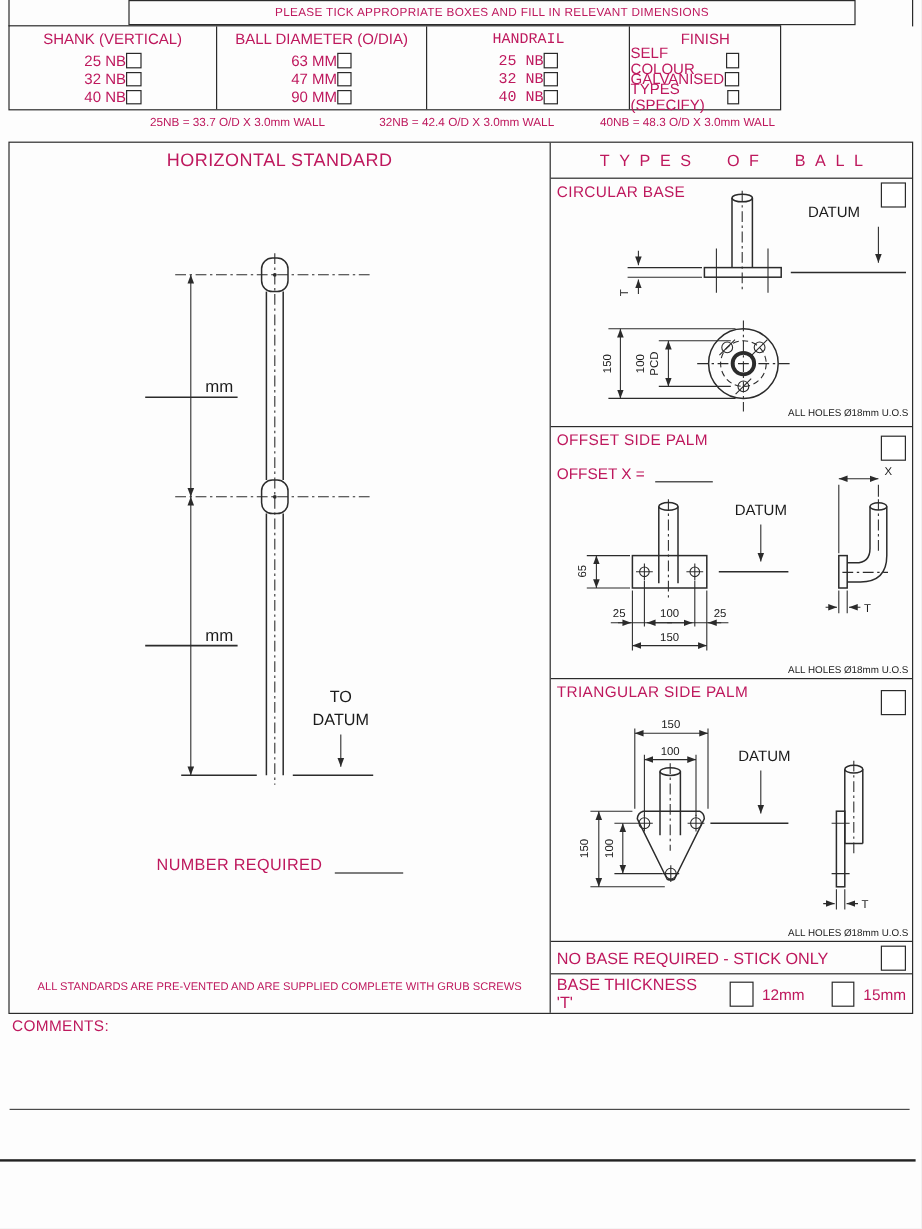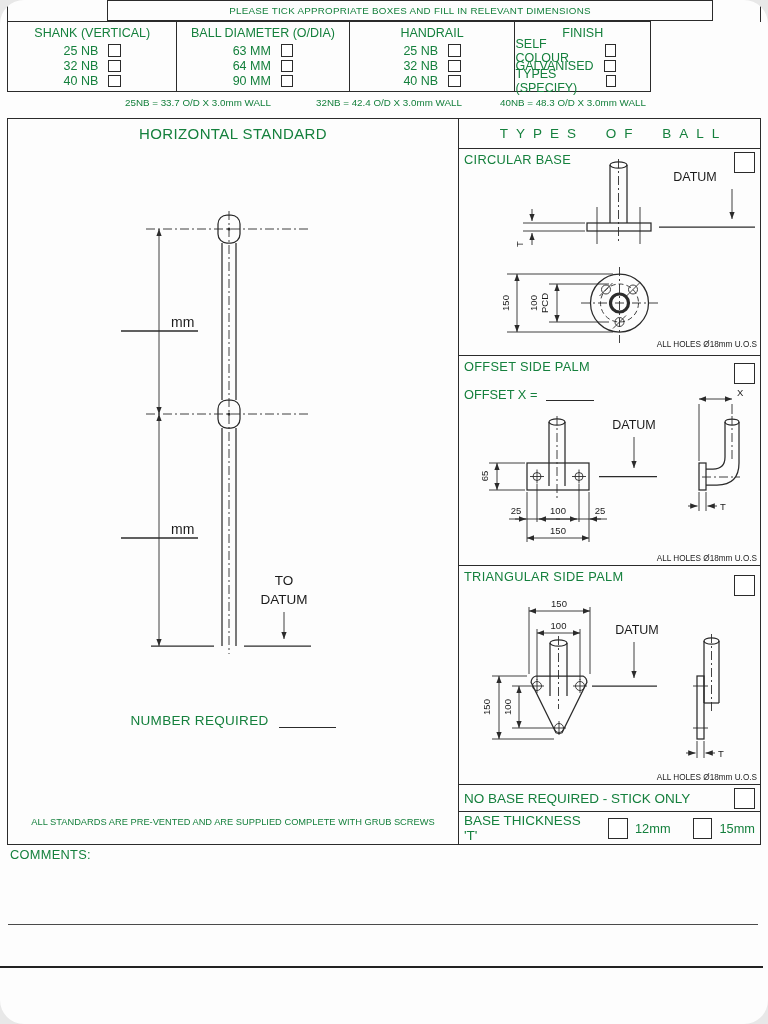--- a/index.html
+++ b/index.html
@@ -1,30 +1,30 @@
 <!DOCTYPE html>
 <html><head>
 <meta charset="utf-8">
 <style>
   html,body{margin:0;padding:0;background:#e8e8e8;}
   .page{position:relative;width:768px;height:1024px;background:#fdfdfd;
-        font-family:"Liberation Sans",sans-serif;color:#15803d;overflow:hidden;margin:0 auto;border-radius:24px;}
+        font-family:"Liberation Sans",sans-serif;color:#be185d;overflow:hidden;margin:0 auto;}
   
   .hdr-strip{position:absolute;left:107px;top:0;width:606px;height:21px;
              border:1.2px solid #2b2b2b;display:flex;align-items:center;justify-content:center;
              font-size:9.8px;letter-spacing:.25px;background:#fdfdfd;box-sizing:border-box;}
   .ext-line{position:absolute;top:0;width:1.2px;height:22px;background:#2b2b2b;}
   
   .spec-table{position:absolute;left:7px;top:21px;width:644px;height:71px;
               border:1.3px solid #2b2b2b;display:flex;box-sizing:border-box;}
   .spec-col{box-sizing:border-box;padding-top:4px;}
   .spec-col+.spec-col{border-left:1.2px solid #2b2b2b;}
-  .c1{width:190px;} .c2{width:194px;} .c3{width:187px;} .c4{flex:1;}
+  .c1{width:190px;} .c2{width:194px;} .c3{width:187px;font-family:Liberation Mono, monospace;} .c4{flex:1;}
   .col-title{text-align:center;font-size:12.5px;height:17px;}
-  .opt{display:flex;align-items:center;justify-content:center;gap:10px;height:15.3px;font-size:12.5px;}
+  .opt{display:flex;align-items:center;justify-content:center;height:15.3px;font-size:12.5px;}
   .c4 .opt{justify-content:flex-end;padding-right:34px;}
   .cb{display:inline-block;width:12.5px;height:12.5px;border:1.4px solid #2b2b2b;background:#fff;box-sizing:border-box;}
   .cb-lg{width:21px;height:21px;}
   
   .note{position:absolute;top:97px;font-size:9.8px;white-space:nowrap;}
   
   .main-box{position:absolute;left:7px;top:118px;width:754px;height:727px;
             border:1.3px solid #2b2b2b;box-sizing:border-box;}
   .left-panel{position:absolute;left:0;top:0;width:450px;height:100%;}
   .lp-title{position:absolute;left:0;top:6px;width:100%;text-align:center;
@@ -34,21 +34,21 @@
   .blank-ln{display:inline-block;width:57px;border-bottom:1.3px solid #2b2b2b;margin-left:10px;height:14px;}
   .lp-footer{position:absolute;left:0;top:698px;width:100%;text-align:center;font-size:9.3px;}
   .right-panel{position:absolute;left:450px;top:0;right:0;bottom:0;
                border-left:1.3px solid #2b2b2b;display:flex;flex-direction:column;}
   .rp-header{height:29px;display:flex;align-items:center;justify-content:center;
              font-size:13.5px;letter-spacing:8px;word-spacing:10px;box-sizing:border-box;padding-left:8px;}
   .sec{position:relative;border-top:1.3px solid #2b2b2b;box-sizing:border-box;}
   .sec1{height:208px;} .sec2{height:210px;} .sec3{height:220px;}
   .sec-title{position:absolute;left:5px;top:3px;font-size:12.8px;letter-spacing:.3px;}
   .sec-cb{position:absolute;right:5px;}
-  .offset-lbl{position:absolute;left:5px;top:31px;font-size:12.8px;display:flex;align-items:flex-start;}
+  .offset-lbl{position:absolute;left:5px;top:31px;font-size:12.8px;display:flex;align-items:center;}
   .offset-blank{display:inline-block;width:48px;border-bottom:1.2px solid #2b2b2b;margin-left:9px;height:13px;}
   .row-nobase{height:27px;border-top:1.3px solid #2b2b2b;display:flex;align-items:center;
               font-size:13.5px;box-sizing:border-box;padding:0 5px;}
   .row-nobase .lbl{flex:1;}
   .row-thick{height:33px;border-top:1.3px solid #2b2b2b;display:flex;align-items:center;
              font-size:13.5px;box-sizing:border-box;padding:0 5px;}
   .row-thick .mm{font-size:12.8px;margin-left:7px;}
   
   .comments-lbl{position:absolute;left:10px;top:847px;font-size:12.8px;letter-spacing:.3px;}
   .cline1{position:absolute;left:8px;top:924px;width:750px;height:1.2px;background:#4a4a4a;}
@@ -90,21 +90,21 @@
           <span class="cb"></span>
         </div>
     </div>
     <div class="spec-col c2">
       <div class="col-title">BALL DIAMETER (O/DIA)</div>
       <div class="opt">
           <span>63 MM</span>
           <span class="cb"></span>
         </div>
       <div class="opt">
-          <span>64 MM</span>
+          <span>47 MM</span>
           <span class="cb"></span>
         </div>
       <div class="opt">
           <span>90 MM</span>
           <span class="cb"></span>
         </div>
     </div>
     <div class="spec-col c3">
       <div class="col-title">HANDRAIL</div>
       <div class="opt">

